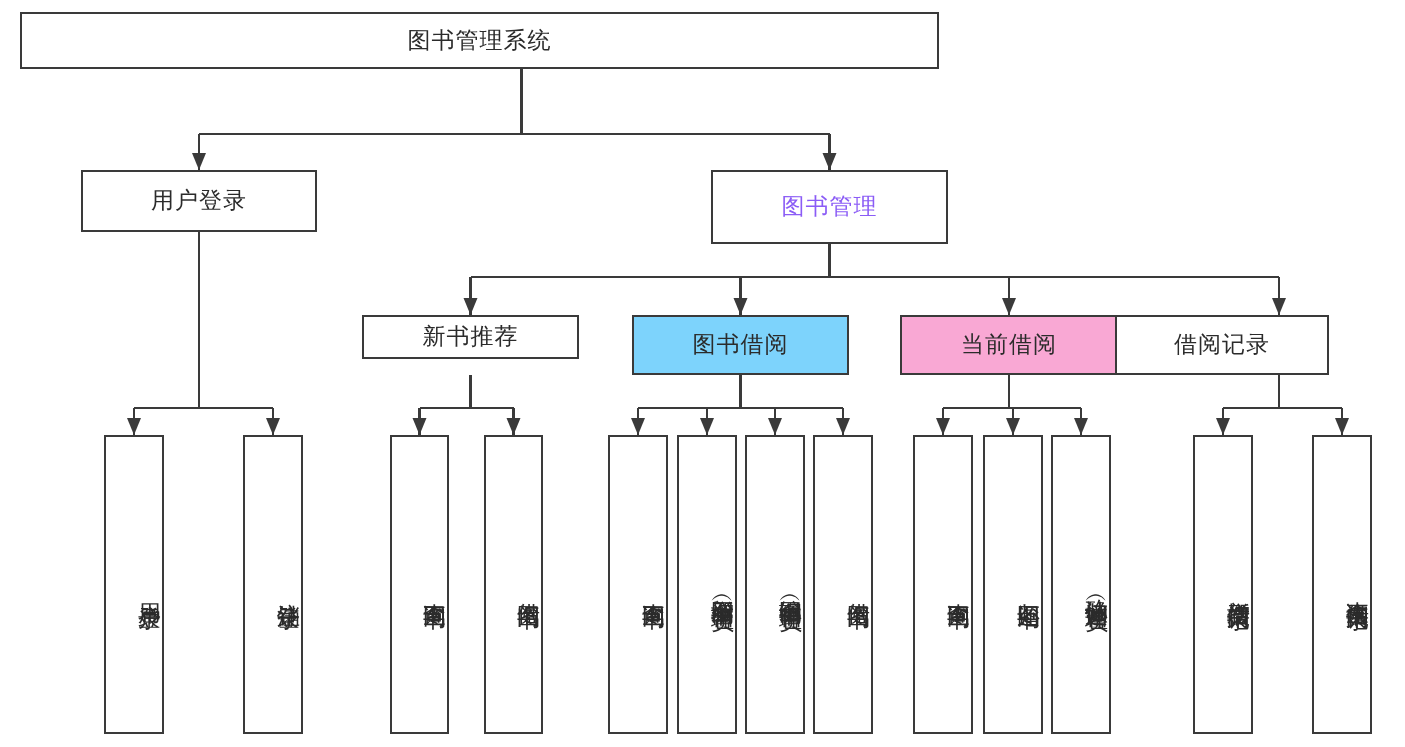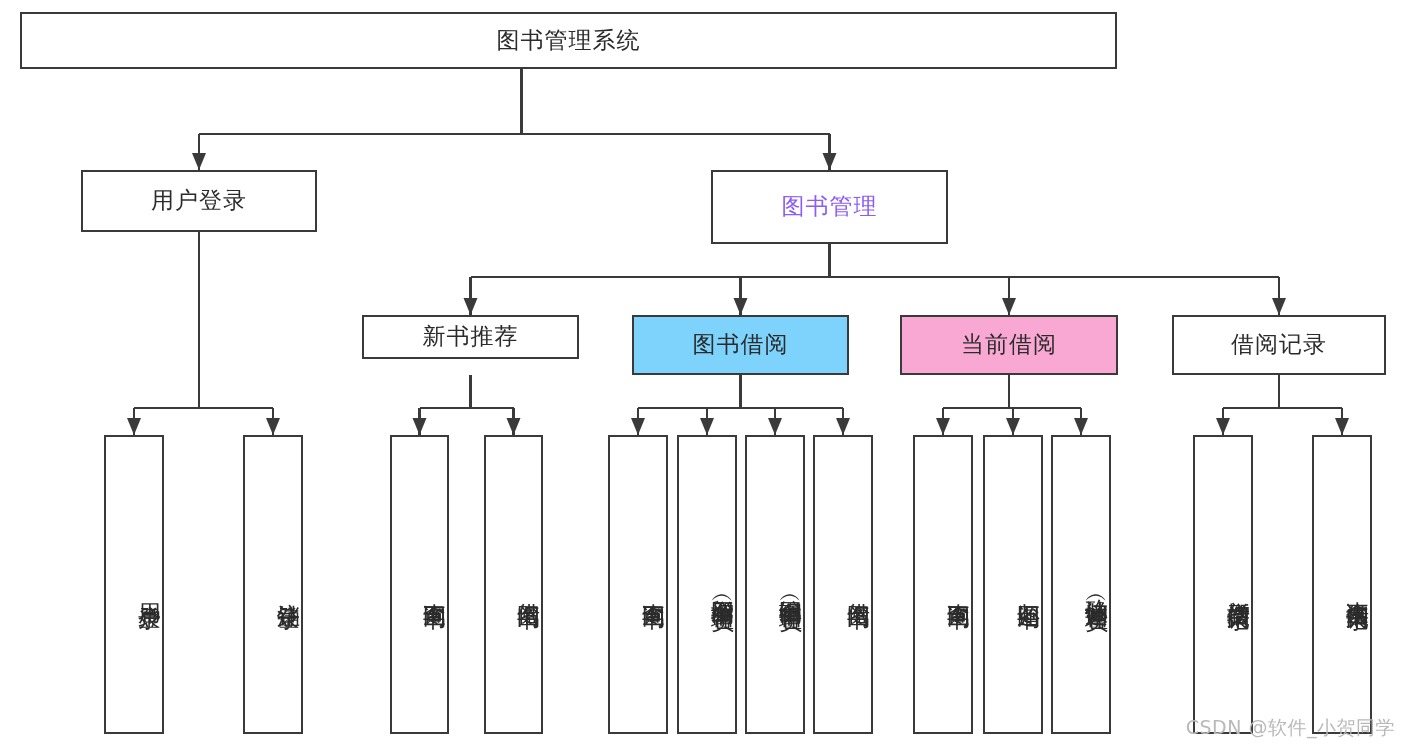--- a/index.html
+++ b/index.html
@@ -113,39 +113,39 @@
       <line x1="1081" y1="408" x2="1081" y2="435" stroke="#3a3a3a" stroke-width="2.5" shape-rendering="crispEdges"></line>
       <polygon points="1074,418 1088,418 1081,435" fill="#3a3a3a"></polygon>
       <line x1="1279" y1="375" x2="1279" y2="408" stroke="#3a3a3a" stroke-width="2.5" shape-rendering="crispEdges"></line>
       <line x1="1223" y1="408" x2="1342" y2="408" stroke="#3a3a3a" stroke-width="2.5" shape-rendering="crispEdges"></line>
       <line x1="1223" y1="408" x2="1223" y2="435" stroke="#3a3a3a" stroke-width="2.5" shape-rendering="crispEdges"></line>
       <polygon points="1216,418 1230,418 1223,435" fill="#3a3a3a"></polygon>
       <line x1="1342" y1="408" x2="1342" y2="435" stroke="#3a3a3a" stroke-width="2.5" shape-rendering="crispEdges"></line>
       <polygon points="1335,418 1349,418 1342,435" fill="#3a3a3a"></polygon>
     </svg>
   <div id="nodes">
-      <div class="node horizontal" style="left: 20px; top: 12px; width: 1097px; height: 57px; border-color: rgb(58, 58, 58); background: rgb(255, 255, 255); color: rgb(43, 43, 43);">
+      <div class="node horizontal" style="left: 20px; top: 12px; width: 919px; height: 57px; border-color: rgb(58, 58, 58); background: rgb(255, 255, 255); color: rgb(43, 43, 43);">
         <span class="label">图书管理系统</span>
       </div>
       <div class="node horizontal" style="left: 81px; top: 170px; width: 236px; height: 62px; border-color: rgb(58, 58, 58); background: rgb(255, 255, 255); color: rgb(43, 43, 43);">
         <span class="label">用户登录</span>
       </div>
       <div class="node horizontal" style="left: 711px; top: 170px; width: 237px; height: 74px; border-color: rgb(58, 58, 58); background: rgb(255, 255, 255); color: #8b5cf6;">
         <span class="label">图书管理</span>
       </div>
       <div class="node horizontal" style="left: 362px; top: 315px; width: 217px; height: 44px; border-color: rgb(58, 58, 58); background: rgb(255, 255, 255); color: rgb(43, 43, 43);">
         <span class="label">新书推荐</span>
       </div>
       <div class="node horizontal" style="left: 632px; top: 315px; width: 217px; height: 60px; border-color: rgb(58, 58, 58); background: #7dd3fc; color: rgb(43, 43, 43);">
         <span class="label">图书借阅</span>
       </div>
       <div class="node horizontal" style="left: 900px; top: 315px; width: 218px; height: 60px; border-color: rgb(58, 58, 58); background: #f9a8d4; color: rgb(43, 43, 43);">
         <span class="label">当前借阅</span>
       </div>
-      <div class="node horizontal" style="left: 1172px; top: 315px; width: 214px; height: 60px; border-color: rgb(58, 58, 58); background: rgb(255, 255, 255); color: rgb(43, 43, 43);">
+      <div class="node horizontal" style="left: 1115px; top: 315px; width: 214px; height: 60px; border-color: rgb(58, 58, 58); background: rgb(255, 255, 255); color: rgb(43, 43, 43);">
         <span class="label">借阅记录</span>
       </div>
       <div class="node vertical" style="left: 104px; top: 435px; width: 60px; height: 299px; border-color: rgb(58, 58, 58); background: rgb(255, 255, 255); color: rgb(43, 43, 43);">
         <span class="label">用户登录</span>
       </div>
       <div class="node vertical" style="left: 243px; top: 435px; width: 60px; height: 299px; border-color: rgb(58, 58, 58); background: rgb(255, 255, 255); color: rgb(43, 43, 43);">
         <span class="label">注销登录</span>
       </div>
       <div class="node vertical" style="left: 390px; top: 435px; width: 59px; height: 299px; border-color: rgb(58, 58, 58); background: rgb(255, 255, 255); color: rgb(43, 43, 43);">
         <span class="label">查询图书</span>
@@ -174,14 +174,13 @@
       <div class="node vertical" style="left: 1051px; top: 435px; width: 60px; height: 299px; border-color: rgb(58, 58, 58); background: rgb(255, 255, 255); color: rgb(43, 43, 43);">
         <span class="label">确认归还（管理员）</span>
       </div>
       <div class="node vertical" style="left: 1193px; top: 435px; width: 60px; height: 299px; border-color: rgb(58, 58, 58); background: rgb(255, 255, 255); color: rgb(43, 43, 43);">
         <span class="label">新增借阅记录</span>
       </div>
       <div class="node vertical" style="left: 1312px; top: 435px; width: 60px; height: 299px; border-color: rgb(58, 58, 58); background: rgb(255, 255, 255); color: rgb(43, 43, 43);">
         <span class="label">查询借阅记录</span>
       </div>
     </div>
-  <div id="watermark">CSDN @软件_小贺同学</div>
 </div>
 
 </body></html>

